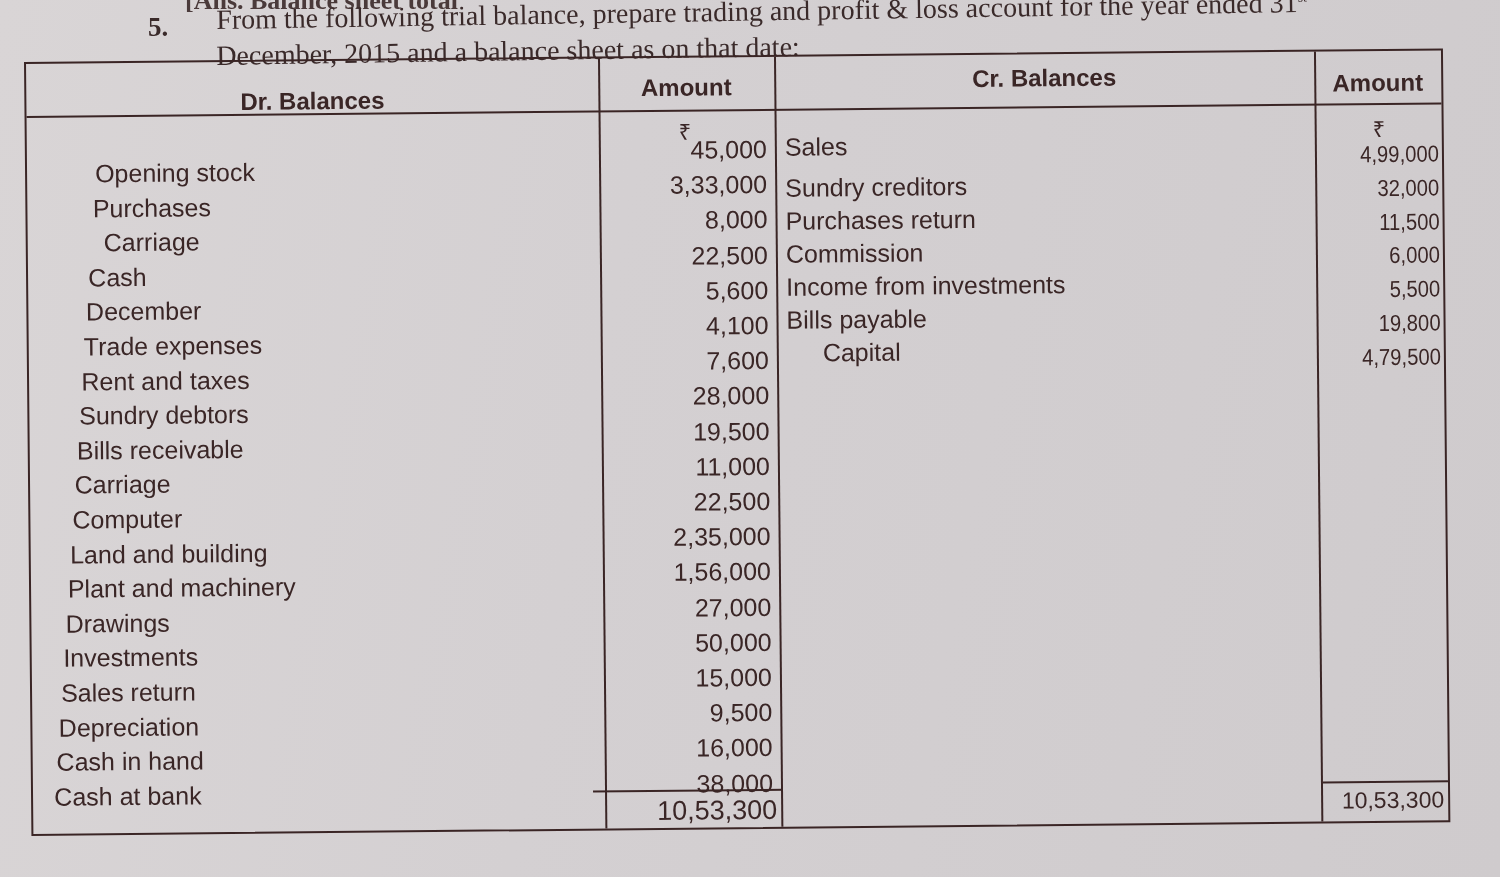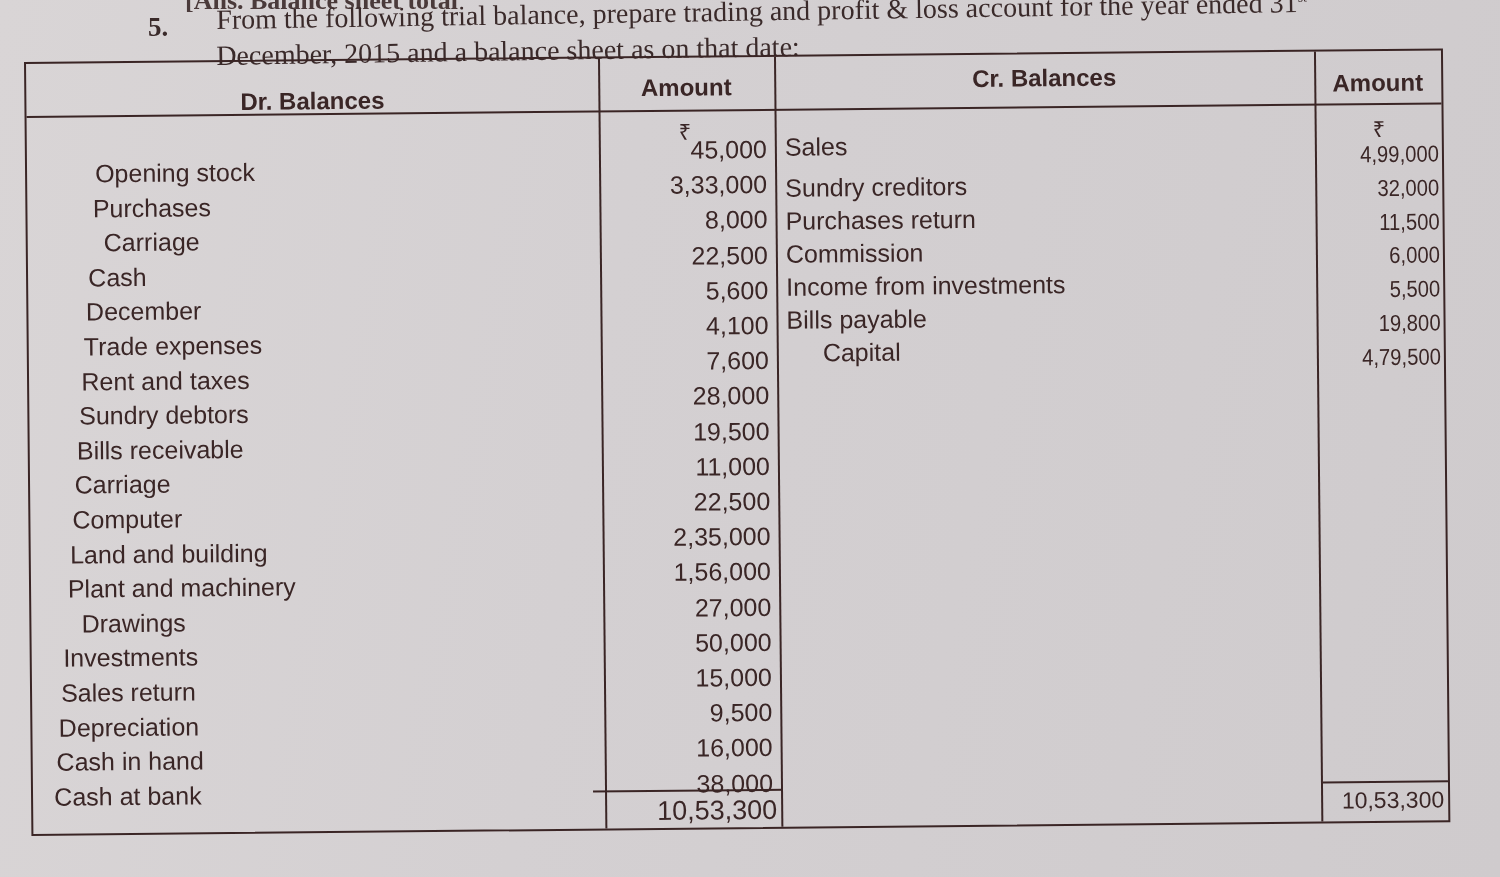--- a/index.html
+++ b/index.html
@@ -95,21 +95,21 @@
         <div class="dr-label" style="left: 47.2px; top: 372.8px;">Bills receivable</div>
         <div class="dr-amt" style="left: 572px; width: 168px; top: 359.6px;">19,500</div>
         <div class="dr-label" style="left: 44.6px; top: 407.4px;">Carriage</div>
         <div class="dr-amt" style="left: 572px; width: 168px; top: 394.8px;">11,000</div>
         <div class="dr-label" style="left: 42px; top: 442px;">Computer</div>
         <div class="dr-amt" style="left: 572px; width: 168px; top: 430px;">22,500</div>
         <div class="dr-label" style="left: 39.4px; top: 476.6px;">Land and building</div>
         <div class="dr-amt" style="left: 572px; width: 168px; top: 465.2px;">2,35,000</div>
         <div class="dr-label" style="left: 36.8px; top: 511.2px;">Plant and machinery</div>
         <div class="dr-amt" style="left: 572px; width: 168px; top: 500.4px;">1,56,000</div>
-        <div class="dr-label" style="left: 34.2px; top: 545.8px; margin-left: 16px;">Drawings</div>
+        <div class="dr-label" style="left: 34.2px; top: 545.8px;">Drawings</div>
         <div class="dr-amt" style="left: 572px; width: 168px; top: 535.6px;">27,000</div>
         <div class="dr-label" style="left: 31.6px; top: 580.4px;">Investments</div>
         <div class="dr-amt" style="left: 572px; width: 168px; top: 570.8px;">50,000</div>
         <div class="dr-label" style="left: 29px; top: 615px;">Sales return</div>
         <div class="dr-amt" style="left: 572px; width: 168px; top: 606px;">15,000</div>
         <div class="dr-label" style="left: 26.4px; top: 649.6px;">Depreciation</div>
         <div class="dr-amt" style="left: 572px; width: 168px; top: 641.2px;">9,500</div>
         <div class="dr-label" style="left: 23.8px; top: 684.2px;">Cash in hand</div>
         <div class="dr-amt" style="left: 572px; width: 168px; top: 676.4px;">16,000</div>
         <div class="dr-label" style="left: 21.2px; top: 718.8px;">Cash at bank</div>

